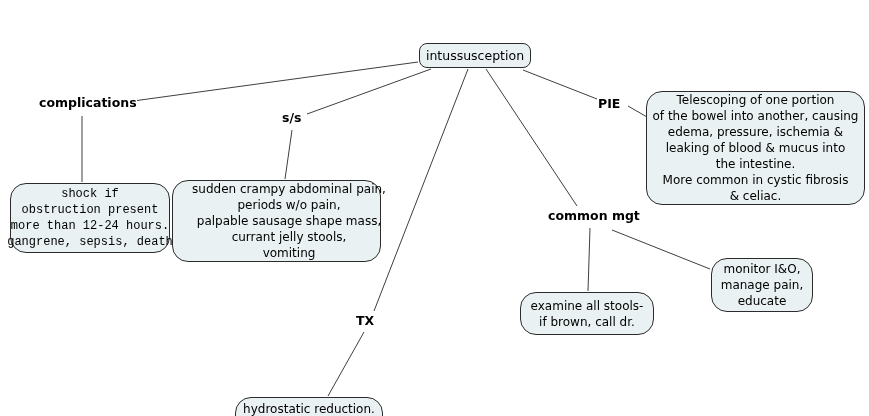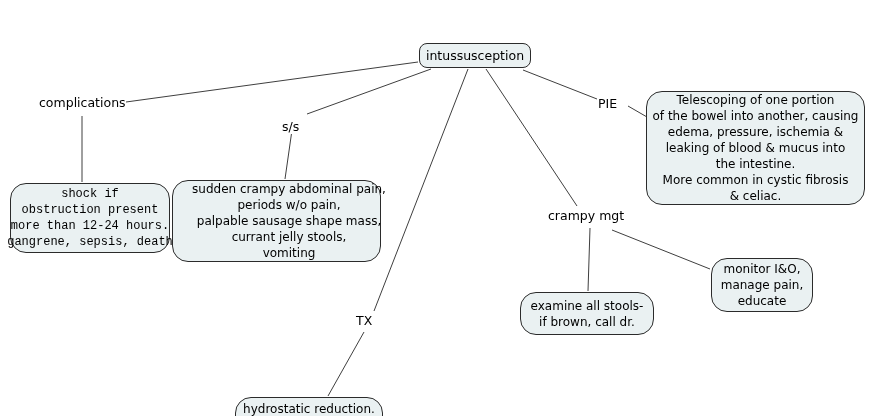--- a/index.html
+++ b/index.html
@@ -46,20 +46,21 @@
     border-radius: 8px;
     font-size: 12.5px;
   }
   .link-label {
     position: absolute;
     color: var(--text-color);
     font-size: 12.5px;
     line-height: 15px;
     background: var(--bg-color);
     white-space: pre;
+    font-weight: bold;
   }
 </style>
 </head>
 <body>
 
 <div id="canvas">
 
   <svg id="wires" viewBox="0 0 869 416" xmlns="http://www.w3.org/2000/svg">
     <line x1="418" y1="22" x2="126" y2="62"></line>
     <line x1="82" y1="76" x2="82" y2="142"></line>
@@ -71,25 +72,25 @@
     <line x1="590" y1="188" x2="588" y2="251"></line>
     <line x1="612" y1="190" x2="710" y2="229"></line>
     <line x1="523" y1="30" x2="597" y2="59"></line>
     <line x1="628" y1="66" x2="647" y2="77"></line>
   </svg>
 
   <div class="node root" style="left:419px; top:3px; width:112px; height:25px;">intussusception</div>
 
   <span class="link-label" style="left:39px; top:55px;">complications</span>
 
-  <span class="link-label" style="left:282px; top:79px;text-align:center;">s/s</span>
+  <span class="link-label" style="left:282px; top:70px;text-align:center;">s/s</span>
 
   <span class="link-label" style="left:598px; top:56px;">PIE</span>
 
-  <span class="link-label" style="left:548px; top:168px;">crampy mgt</span>
+  <span class="link-label" style="left:548px; top:168px;">common mgt</span>
 
   <span class="link-label" style="left:356px; top:273px;">TX</span>
 
   <div class="node" style="left:10px; top:143px; width:160px; height:70px;font-family:Liberation Mono, monospace;">shock if
 obstruction present
 more than 12-24 hours.
 gangrene, sepsis, death</div>
 
   <div class="node" style="left:172px; top:140px; width:209px; height:82px;padding-left:25px;">sudden crampy abdominal pain,
 periods w/o pain,

